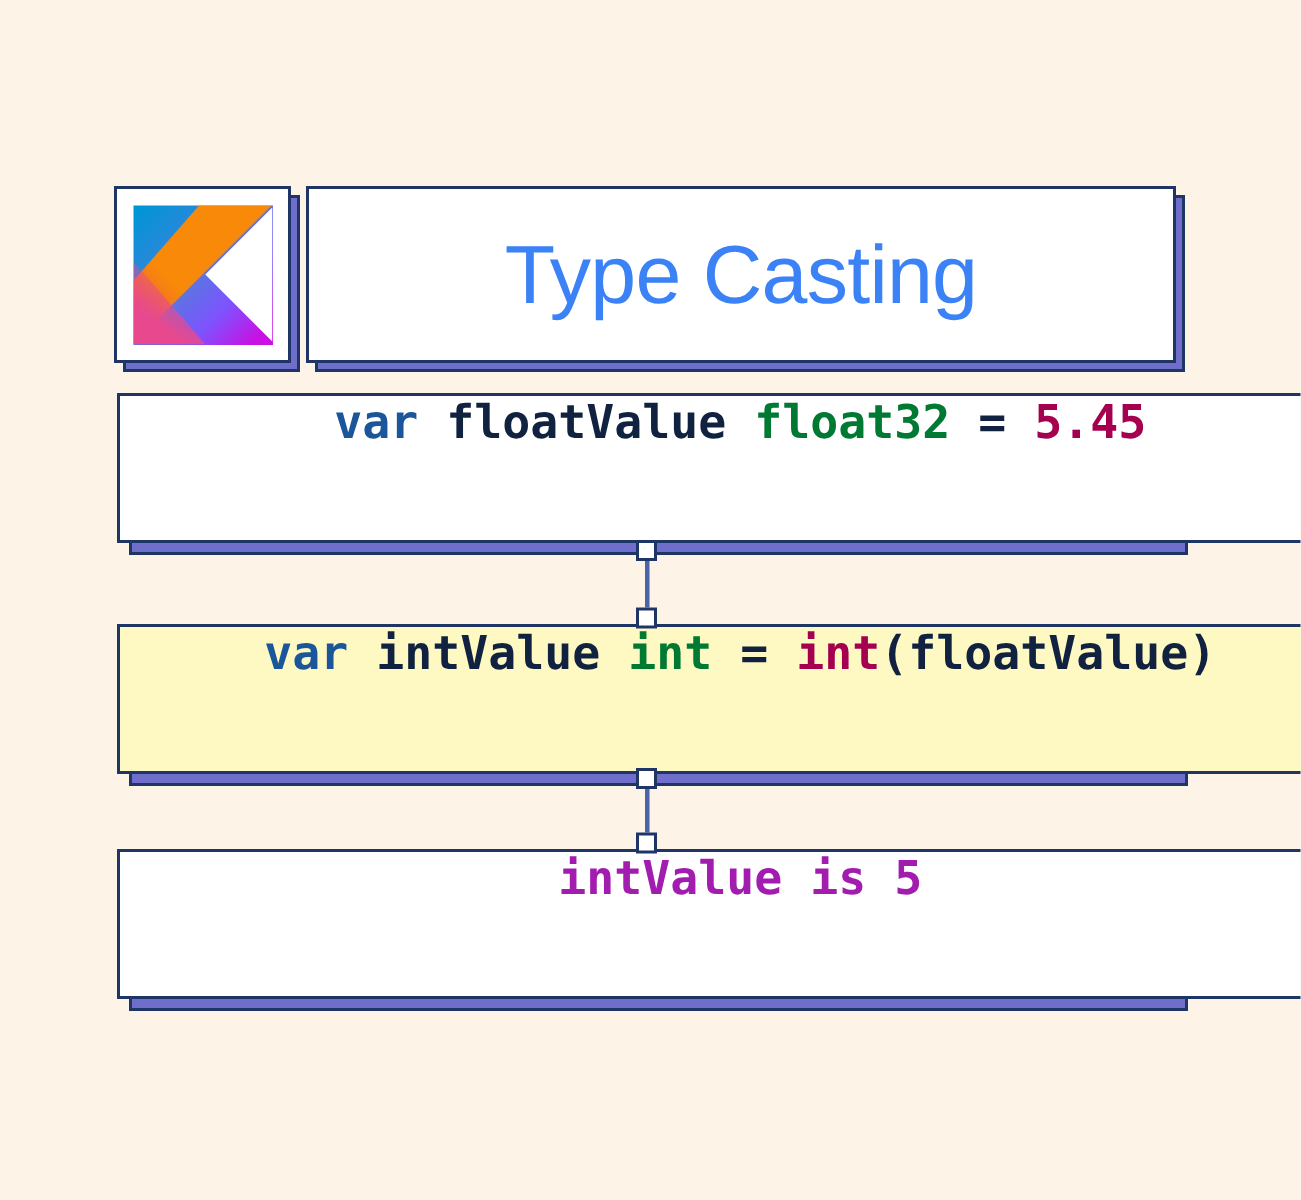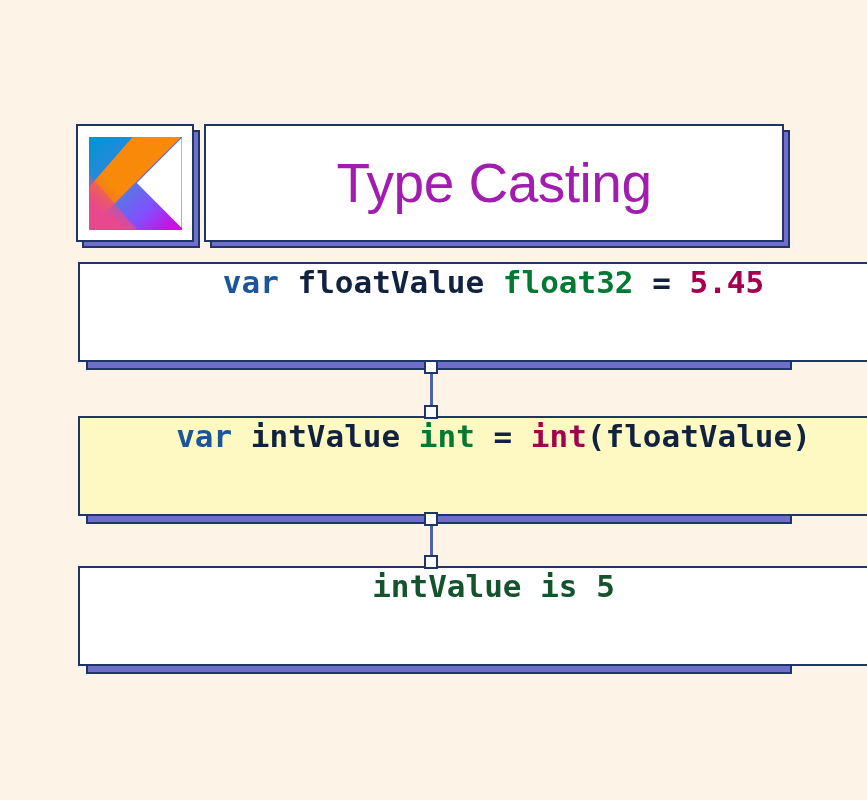--- a/index.html
+++ b/index.html
@@ -92,21 +92,21 @@
     justify-content: center;
   }
   #title-card-shadow {
     left: 210px;
     top: 130px;
     width: 580px;
     height: 118px;
   }
   #page-title {
     font-size: 55px;
-    color: #a21caf;
+    color: #3b82f6;
     font-family: "Liberation Sans", sans-serif;
     letter-spacing: -0.5px;
     line-height: 1;
   }
 
   
   .code-card {
     left: 78px;
     width: 831px;
     height: 100px;
@@ -207,16 +207,16 @@
   </div>
 
   <div class="connector" id="connector-2">
     <div class="line"></div>
     <div class="node top"></div>
     <div class="node bottom"></div>
   </div>
 
   <div class="card-shadow code-card-shadow" id="box3-shadow"></div>
   <div class="card code-card" id="box3" style="background: rgb(255, 255, 255);">
-    <div class="code-line"><span class="tok-ident" style="color: #14532d;">intValue is 5</span></div>
+    <div class="code-line"><span class="tok-ident" style="color: #a21caf;">intValue is 5</span></div>
   </div>
 
 </div>
 
 </body></html>

